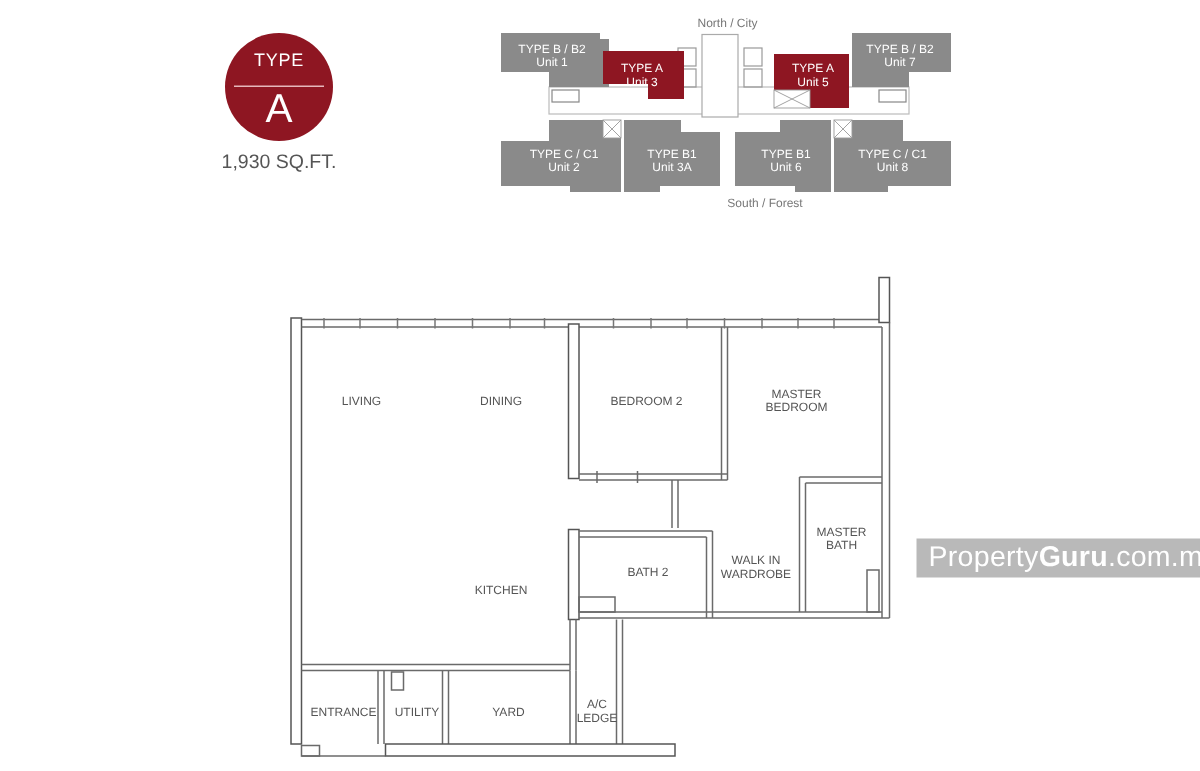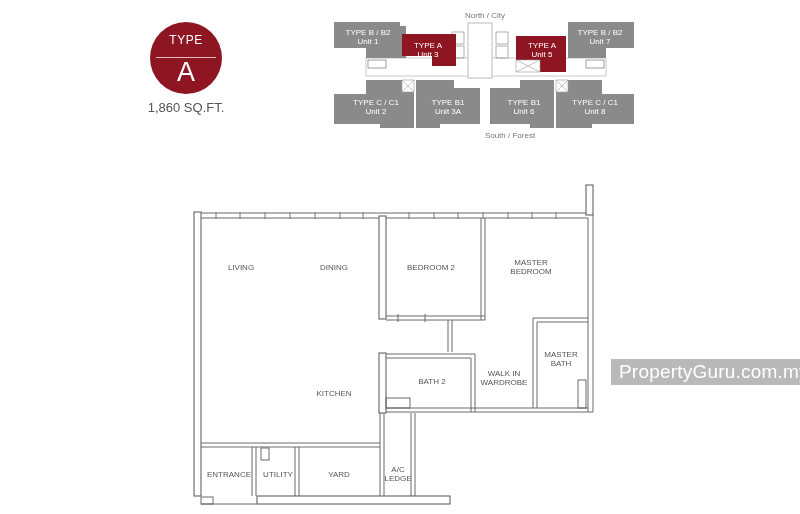--- a/index.html
+++ b/index.html
@@ -8,31 +8,31 @@
   .badge .t1 { position:absolute; top:11px; left:0; right:0; font-size:12px; letter-spacing:0.5px; }
   .badge .rule { position:absolute; top:35px; left:6px; right:6px; height:1px; background:#e6b7bb; }
   .badge .t2 { position:absolute; top:35px; left:0; right:0; font-size:27px; font-weight:300; }
   .area { position:absolute; left:126px; top:100px; width:120px; text-align:center; font-size:13px; color:#555; }
   .keyplan { position:absolute; left:330px; top:8px; width:310px; height:140px; }
   .fp { position:absolute; left:0; top:0; width:800px; height:514px; }
   .lbl { font-family:"Liberation Sans", sans-serif; font-size:8px; fill:#555; }
   .klbl { font-family:"Liberation Sans", sans-serif; font-size:8px; fill:#fff; }
   .kdir { font-family:"Liberation Sans", sans-serif; font-size:8px; fill:#777; }
   .watermark { position:absolute; left:611px; top:359px; width:189px; height:26px; background:#b9b9b9; color:#fff; font-size:19px; line-height:26px; padding-left:8px; box-sizing:border-box; letter-spacing:0.2px; }
-  .watermark b { font-weight:normal; }
+  .watermark b { font-weight:bold; }
 </style>
 </head>
 <body>
 
 <div class="badge">
   <div class="t1">TYPE</div>
   <div class="rule"></div>
   <div class="t2">A</div>
 </div>
-<div class="area">1,860 SQ.FT.</div>
+<div class="area">1,930 SQ.FT.</div>
 
 <svg class="keyplan" viewBox="0 0 310 140" xmlns="http://www.w3.org/2000/svg">
   <text x="155" y="10" text-anchor="middle" class="kdir">North / City</text>
 
   <rect x="36" y="50" width="240" height="18" fill="none" stroke="#bbb" stroke-width="0.8"></rect>
 
   <rect x="138" y="15" width="24" height="55" fill="#fff" stroke="#aaa" stroke-width="0.8"></rect>
   <rect x="122" y="24" width="12" height="12" fill="none" stroke="#999" stroke-width="0.8"></rect>
   <rect x="122" y="38" width="12" height="12" fill="none" stroke="#999" stroke-width="0.8"></rect>
   <rect x="166" y="24" width="12" height="12" fill="none" stroke="#999" stroke-width="0.8"></rect>

